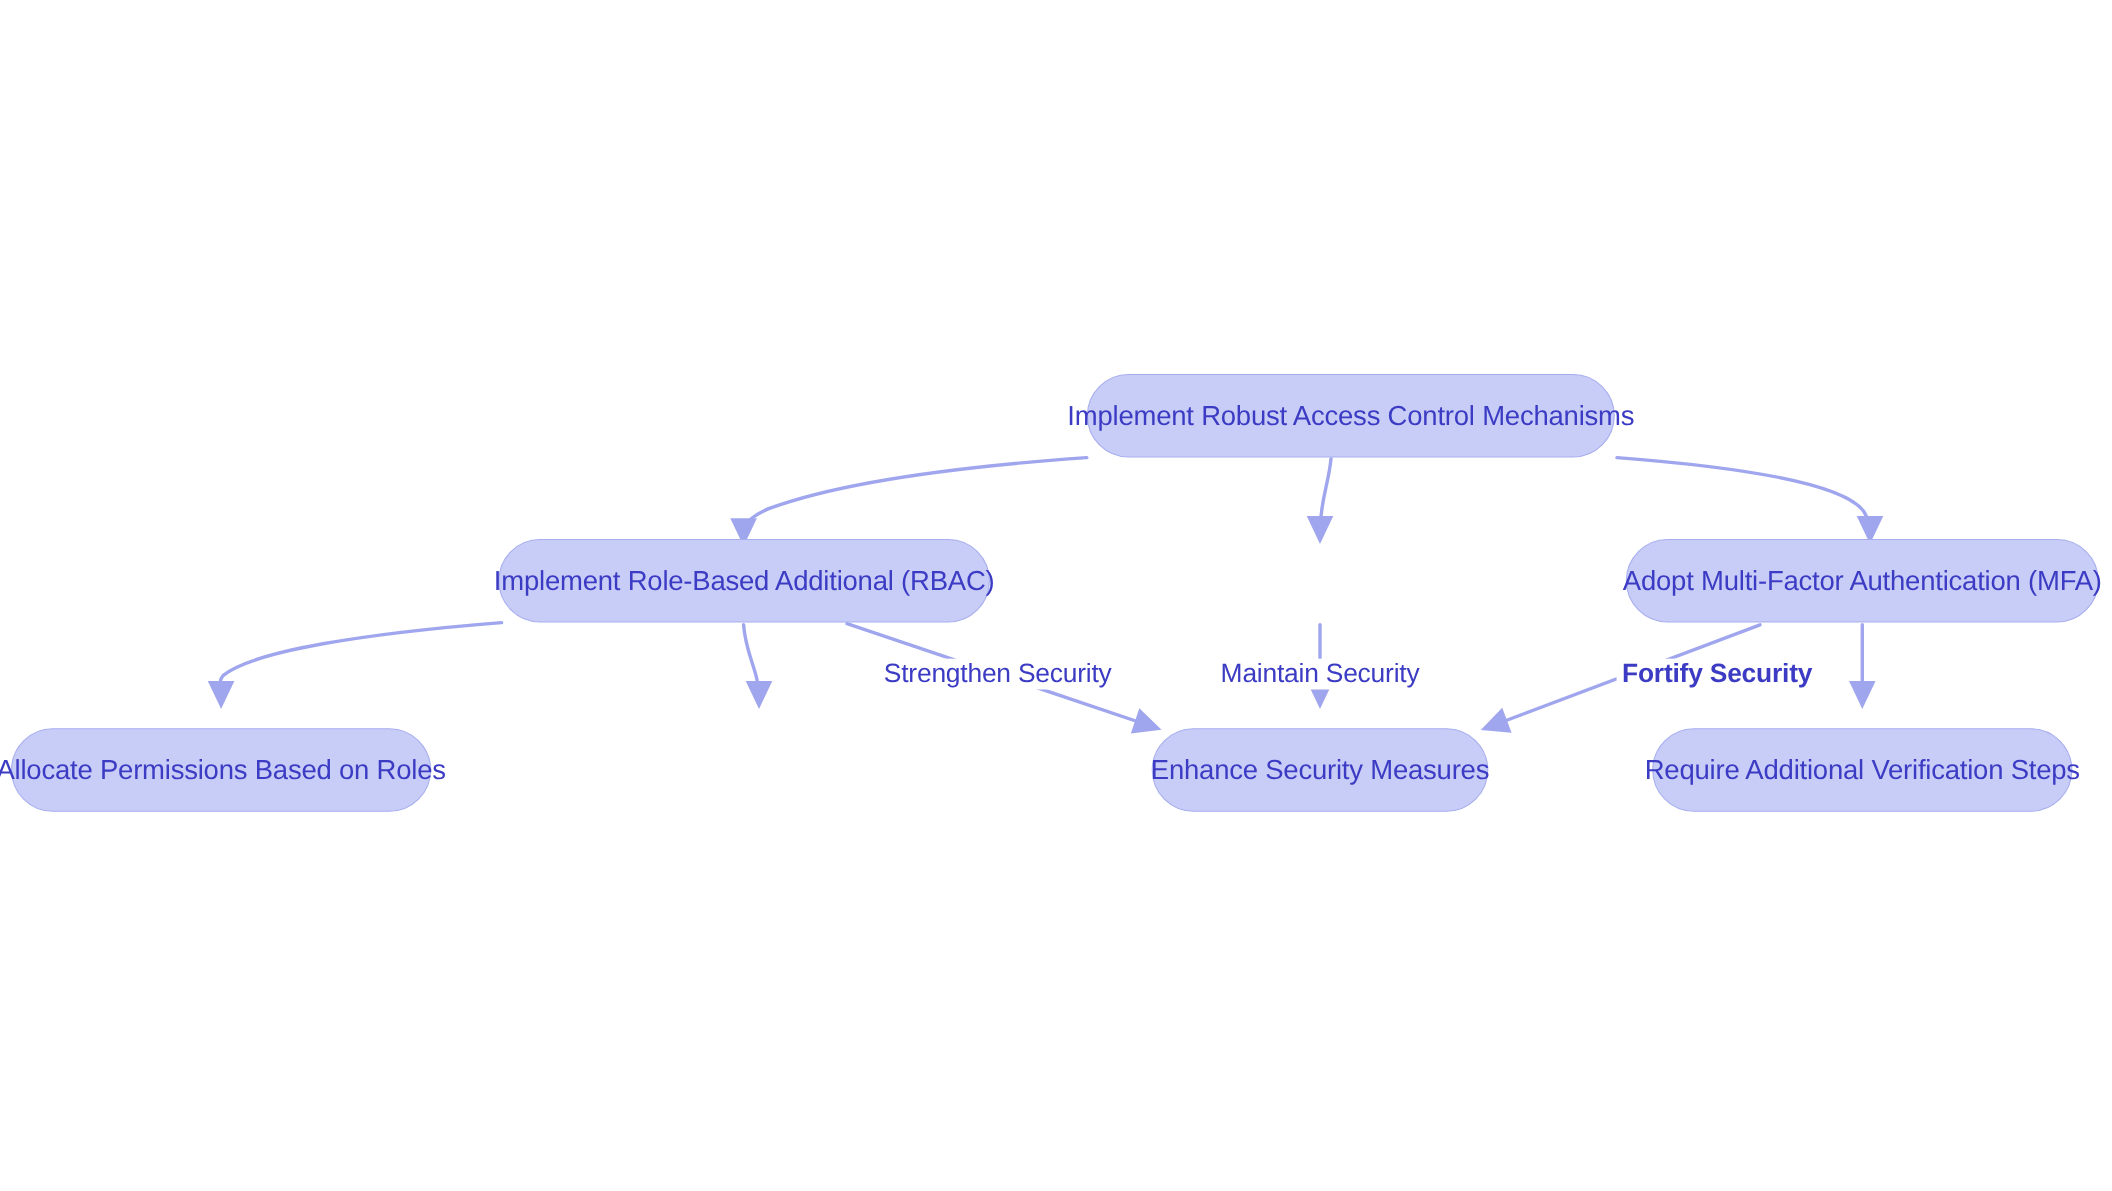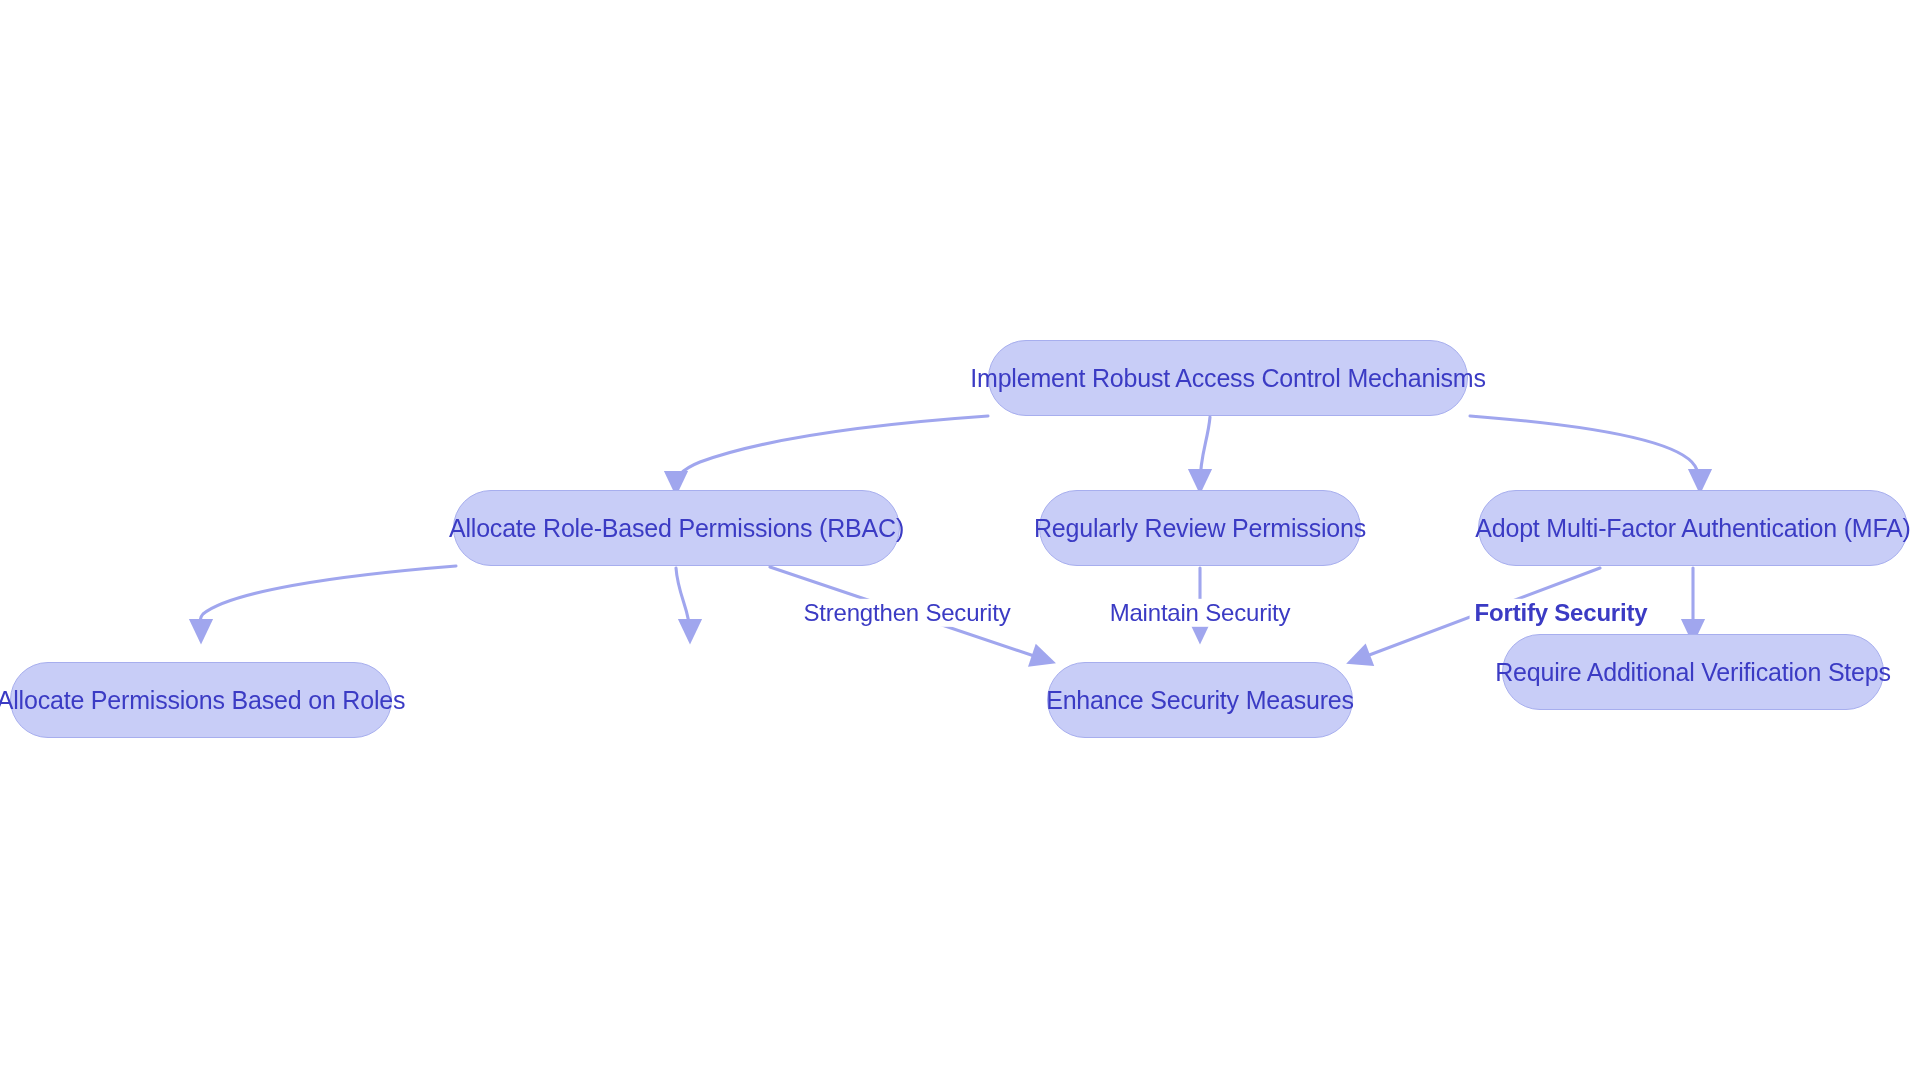--- a/index.html
+++ b/index.html
@@ -94,41 +94,38 @@
 
       <path d="M 1693,568 L 1693,634" marker-end="url(#arrowhead)"></path>
     </g>
   </svg>
 
   <div class="flow-node" style="left:988px; top:340px; width:480px;">
     <span class="node-label">Implement Robust Access Control Mechanisms</span>
   </div>
 
   <div class="flow-node" style="left:453px; top:490px; width:447px;">
-    <span class="node-label">Allocate Role-Based Permissions (RBAC)</span>
+    <span class="node-label">Implement Role-Based Additional (RBAC)</span>
   </div>
 
-  <div class="flow-node" style="left:1039px; top:490px; width:322px;">
-    <span class="node-label">Regularly Review Permissions</span>
-  </div>
 
   <div class="flow-node" style="left:1478px; top:490px; width:430px;">
     <span class="node-label">Adopt Multi-Factor Authentication (MFA)</span>
   </div>
 
   <div class="flow-node" style="left:10px; top:662px; width:382px;">
     <span class="node-label">Allocate Permissions Based on Roles</span>
   </div>
 
 
   <div class="flow-node" style="left:1047px; top:662px; width:306px;">
     <span class="node-label">Enhance Security Measures</span>
   </div>
 
-  <div class="flow-node" style="left:1502px; top:634px; width:382px;">
+  <div class="flow-node" style="left:1502px; top:662px; width:382px;">
     <span class="node-label">Require Additional Verification Steps</span>
   </div>
 
   <div class="edge-label" style="left:875px; top:613px;margin-left:32px;">Strengthen Security</div>
 
   <div class="edge-label" style="left:1200px; top:613px;">Maintain Security</div>
 
   <div class="edge-label" style="left:1561px; top:613px;font-weight:bold;">Fortify Security</div>
 
 </div>

